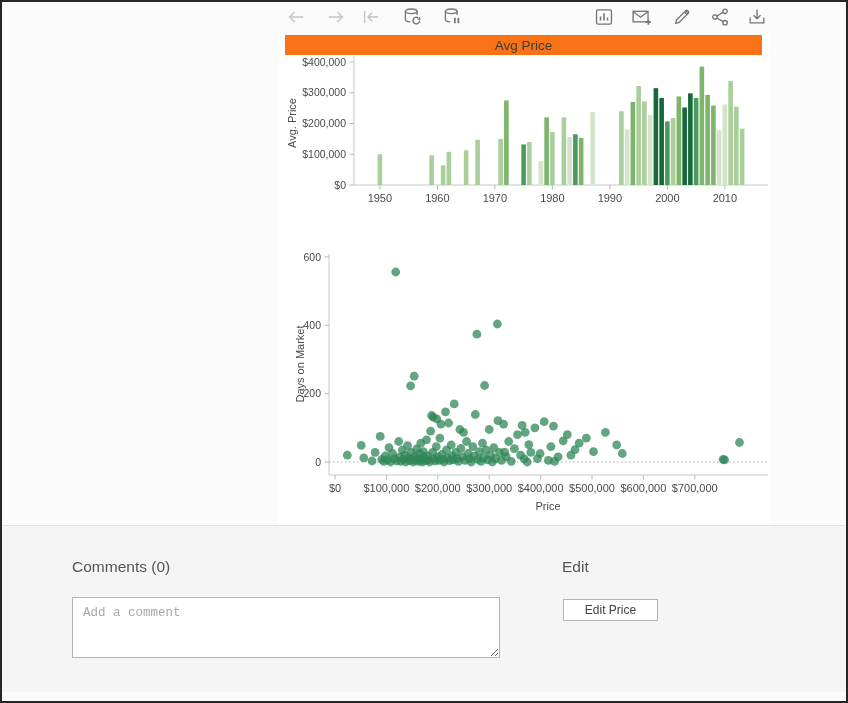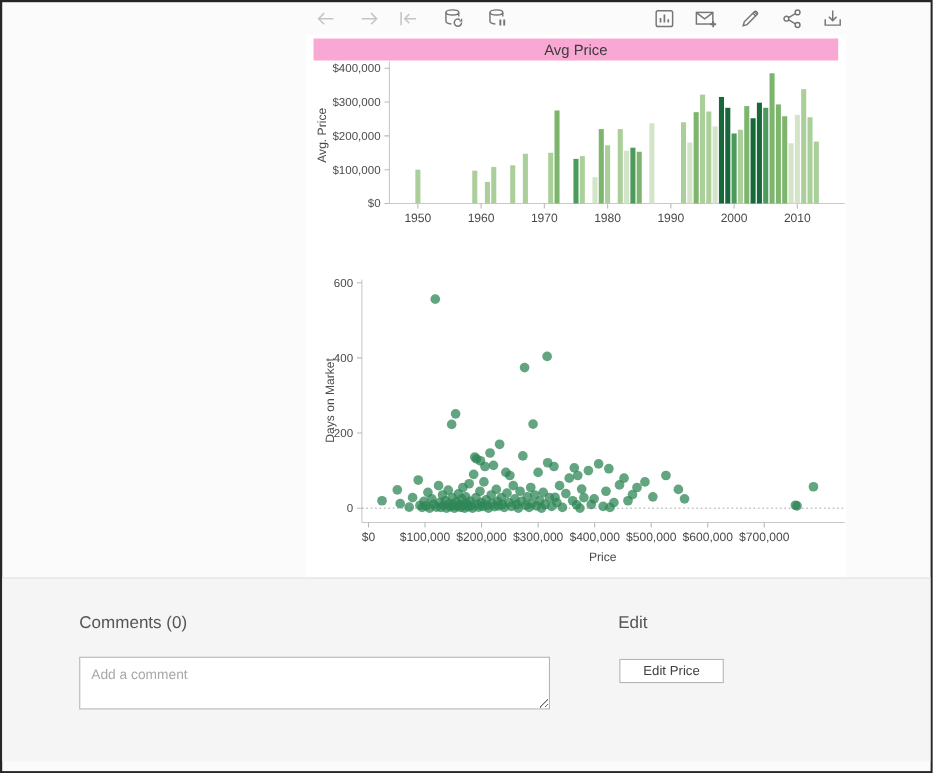--- a/index.html
+++ b/index.html
@@ -5,34 +5,34 @@
   html,body{margin:0;padding:0;background:#fff;}
   .page{position:relative;width:848px;height:703px;box-sizing:border-box;border:2px solid #262626;
         background:#fbfbfb;font-family:"Liberation Sans",sans-serif;overflow:hidden;}
   
   .tbtn{position:absolute;top:2px;width:26px;height:26px;background:none;border:none;padding:2px;cursor:pointer;}
   .tbtn svg{width:22px;height:22px;display:block;}
   .ic-dis{color:#c5c5c5;}
   .ic-en{color:#757575;}
   
   .viz{position:absolute;left:276px;top:30px;width:491px;height:493px;background:#ffffff;}
-  .band{position:absolute;left:7px;width:477px;height:20px;background:#f9a8d4;color:#3c3c3c;
+  .band{position:absolute;left:7px;width:477px;height:20px;background:#f97316;color:#3c3c3c;
         font-size:13.5px;display:flex;align-items:center;justify-content:center;}
   #band1{top:3px;}
   #band2{top:201px;}
   #bar-svg{position:absolute;left:0;top:23px;}
   #scatter-svg{position:absolute;left:0;top:221px;}
   svg text{font-family:"Liberation Sans",sans-serif;}
   
   .bottom{position:absolute;left:0;top:523px;width:844px;height:167px;background:#f5f5f5;border-top:1px solid #e0e0e0;box-sizing:border-box;}
   .section-h{position:absolute;font-size:15.5px;color:#555;}
   #comments-h{left:70px;top:32px;}
   #tags-h{left:560px;top:32px;}
-  #comment-box{position:absolute;left:70px;top:71px;width:428px;height:48px;box-sizing:border-box;
-        border:1px solid #b5b5b5;background:#fff;resize:both;font-family:Liberation Sans, sans-serif;
+  #comment-box{position:absolute;left:70px;top:71px;width:428px;height:61px;box-sizing:border-box;
+        border:1px solid #b5b5b5;background:#fff;resize:both;font-family:Liberation Mono, monospace;
         font-size:12.5px;padding:8px 10px;color:#333;}
   #comment-box::placeholder{color:#a8a8a8;}
   #edit-tags{position:absolute;left:561px;top:73px;width:95px;height:22px;background:#fff;
         border:1px solid #b5b5b5;font-family:"Liberation Sans",sans-serif;font-size:12px;color:#404040;cursor:pointer;}
 </style>
 </head>
 <body>
 
 <div class="page">
 

